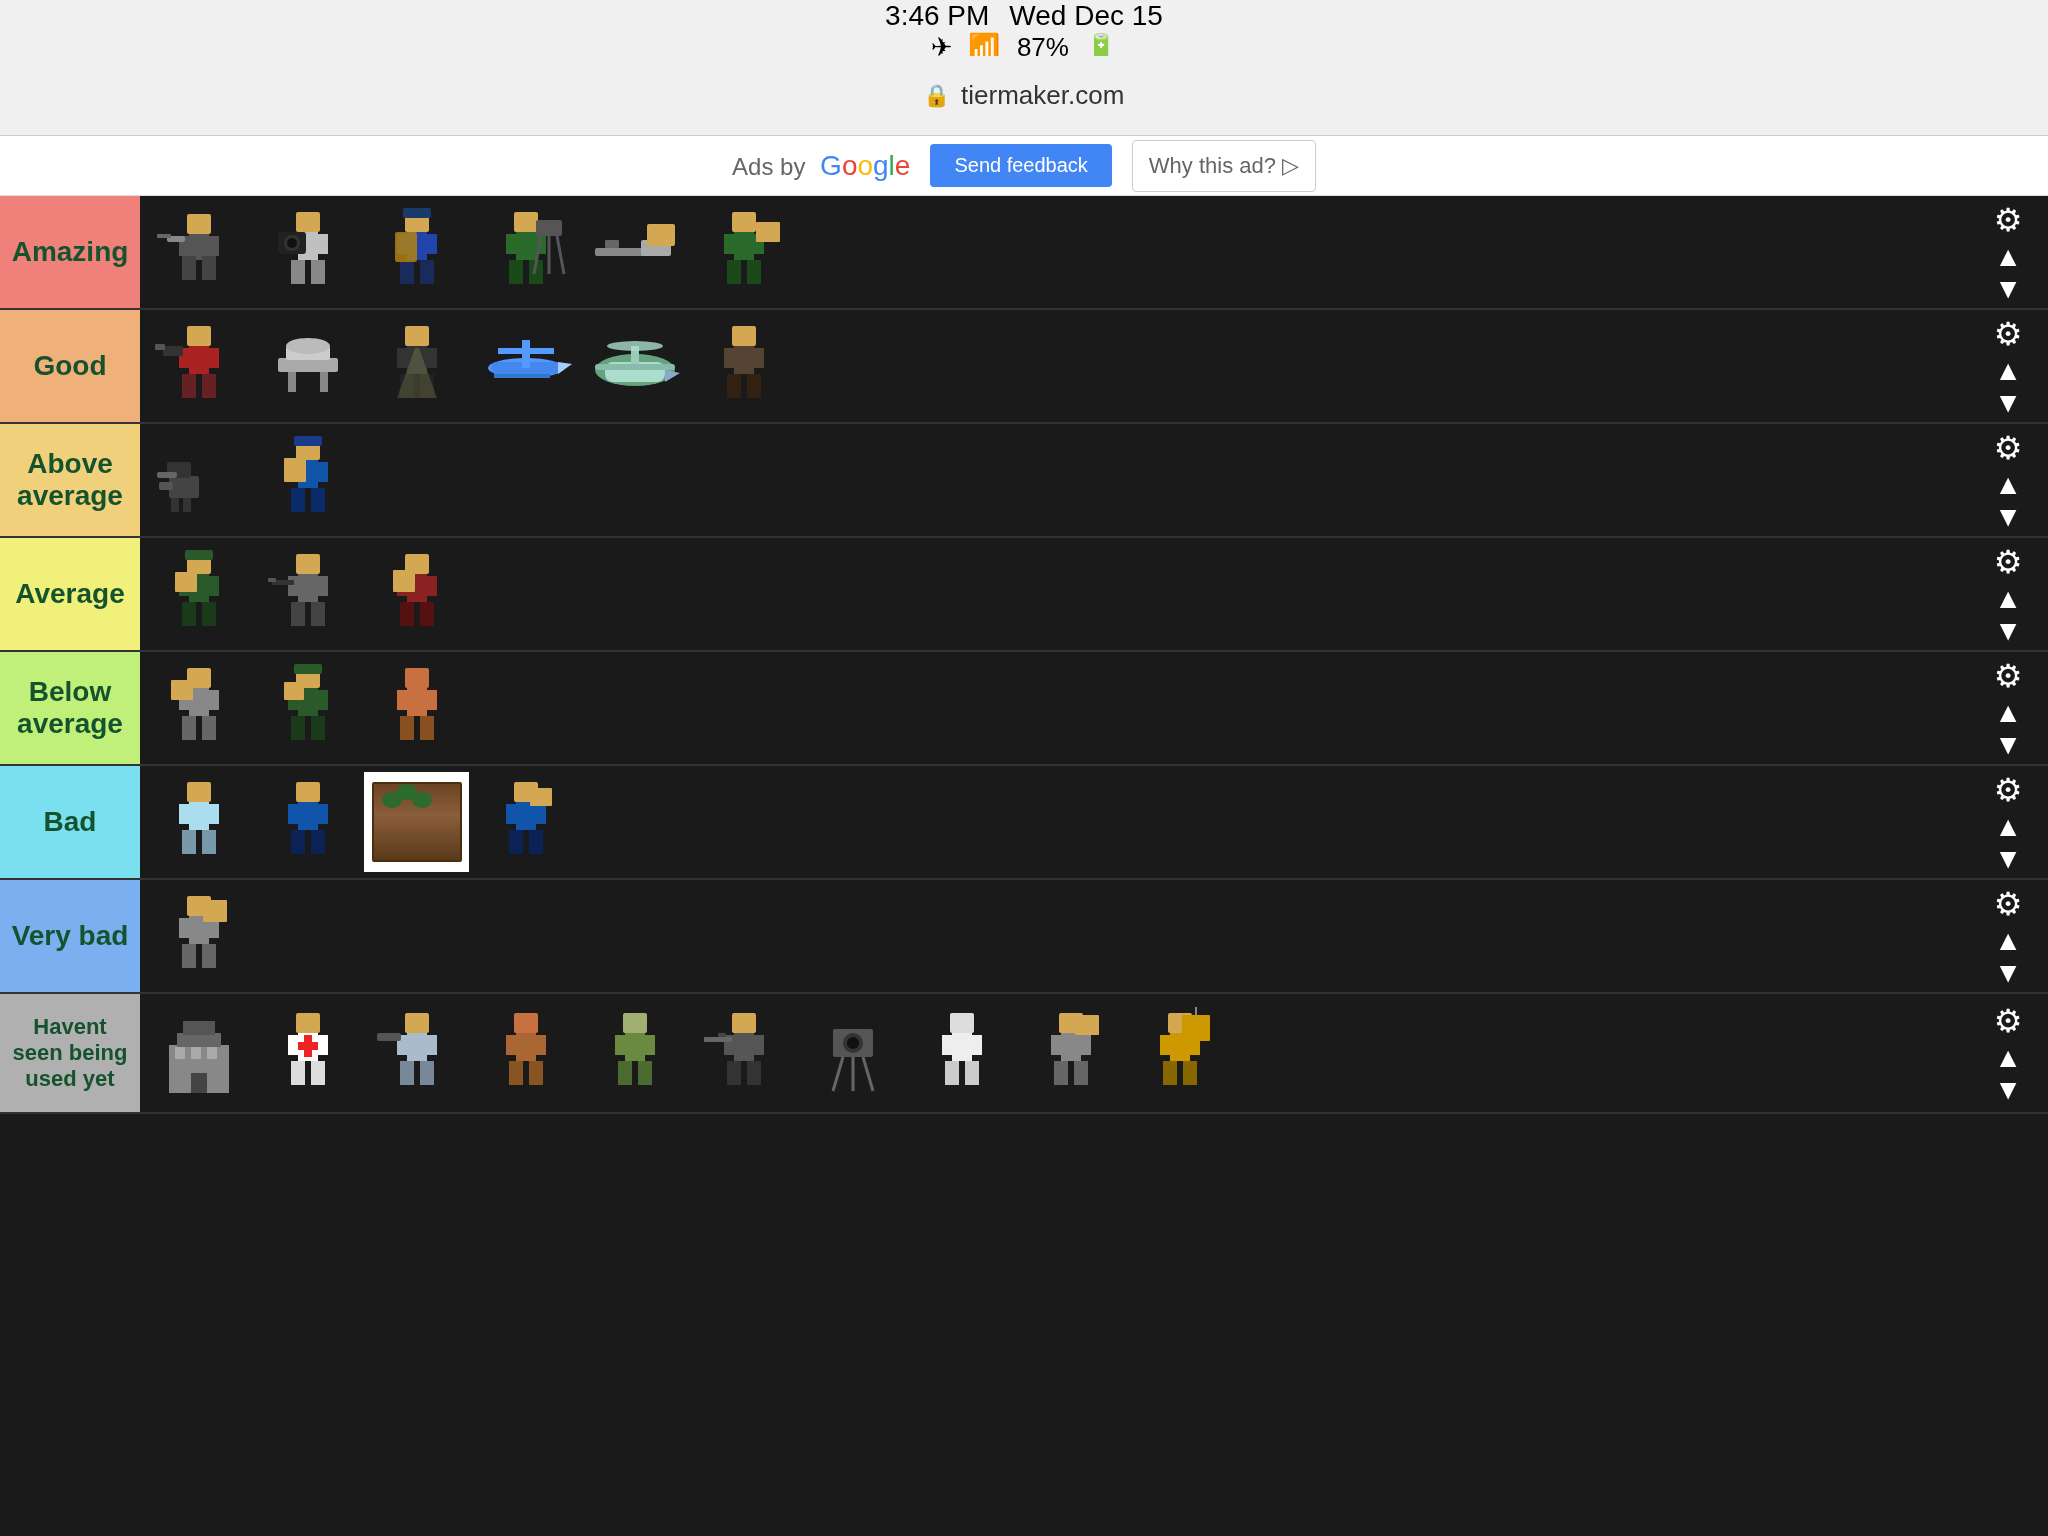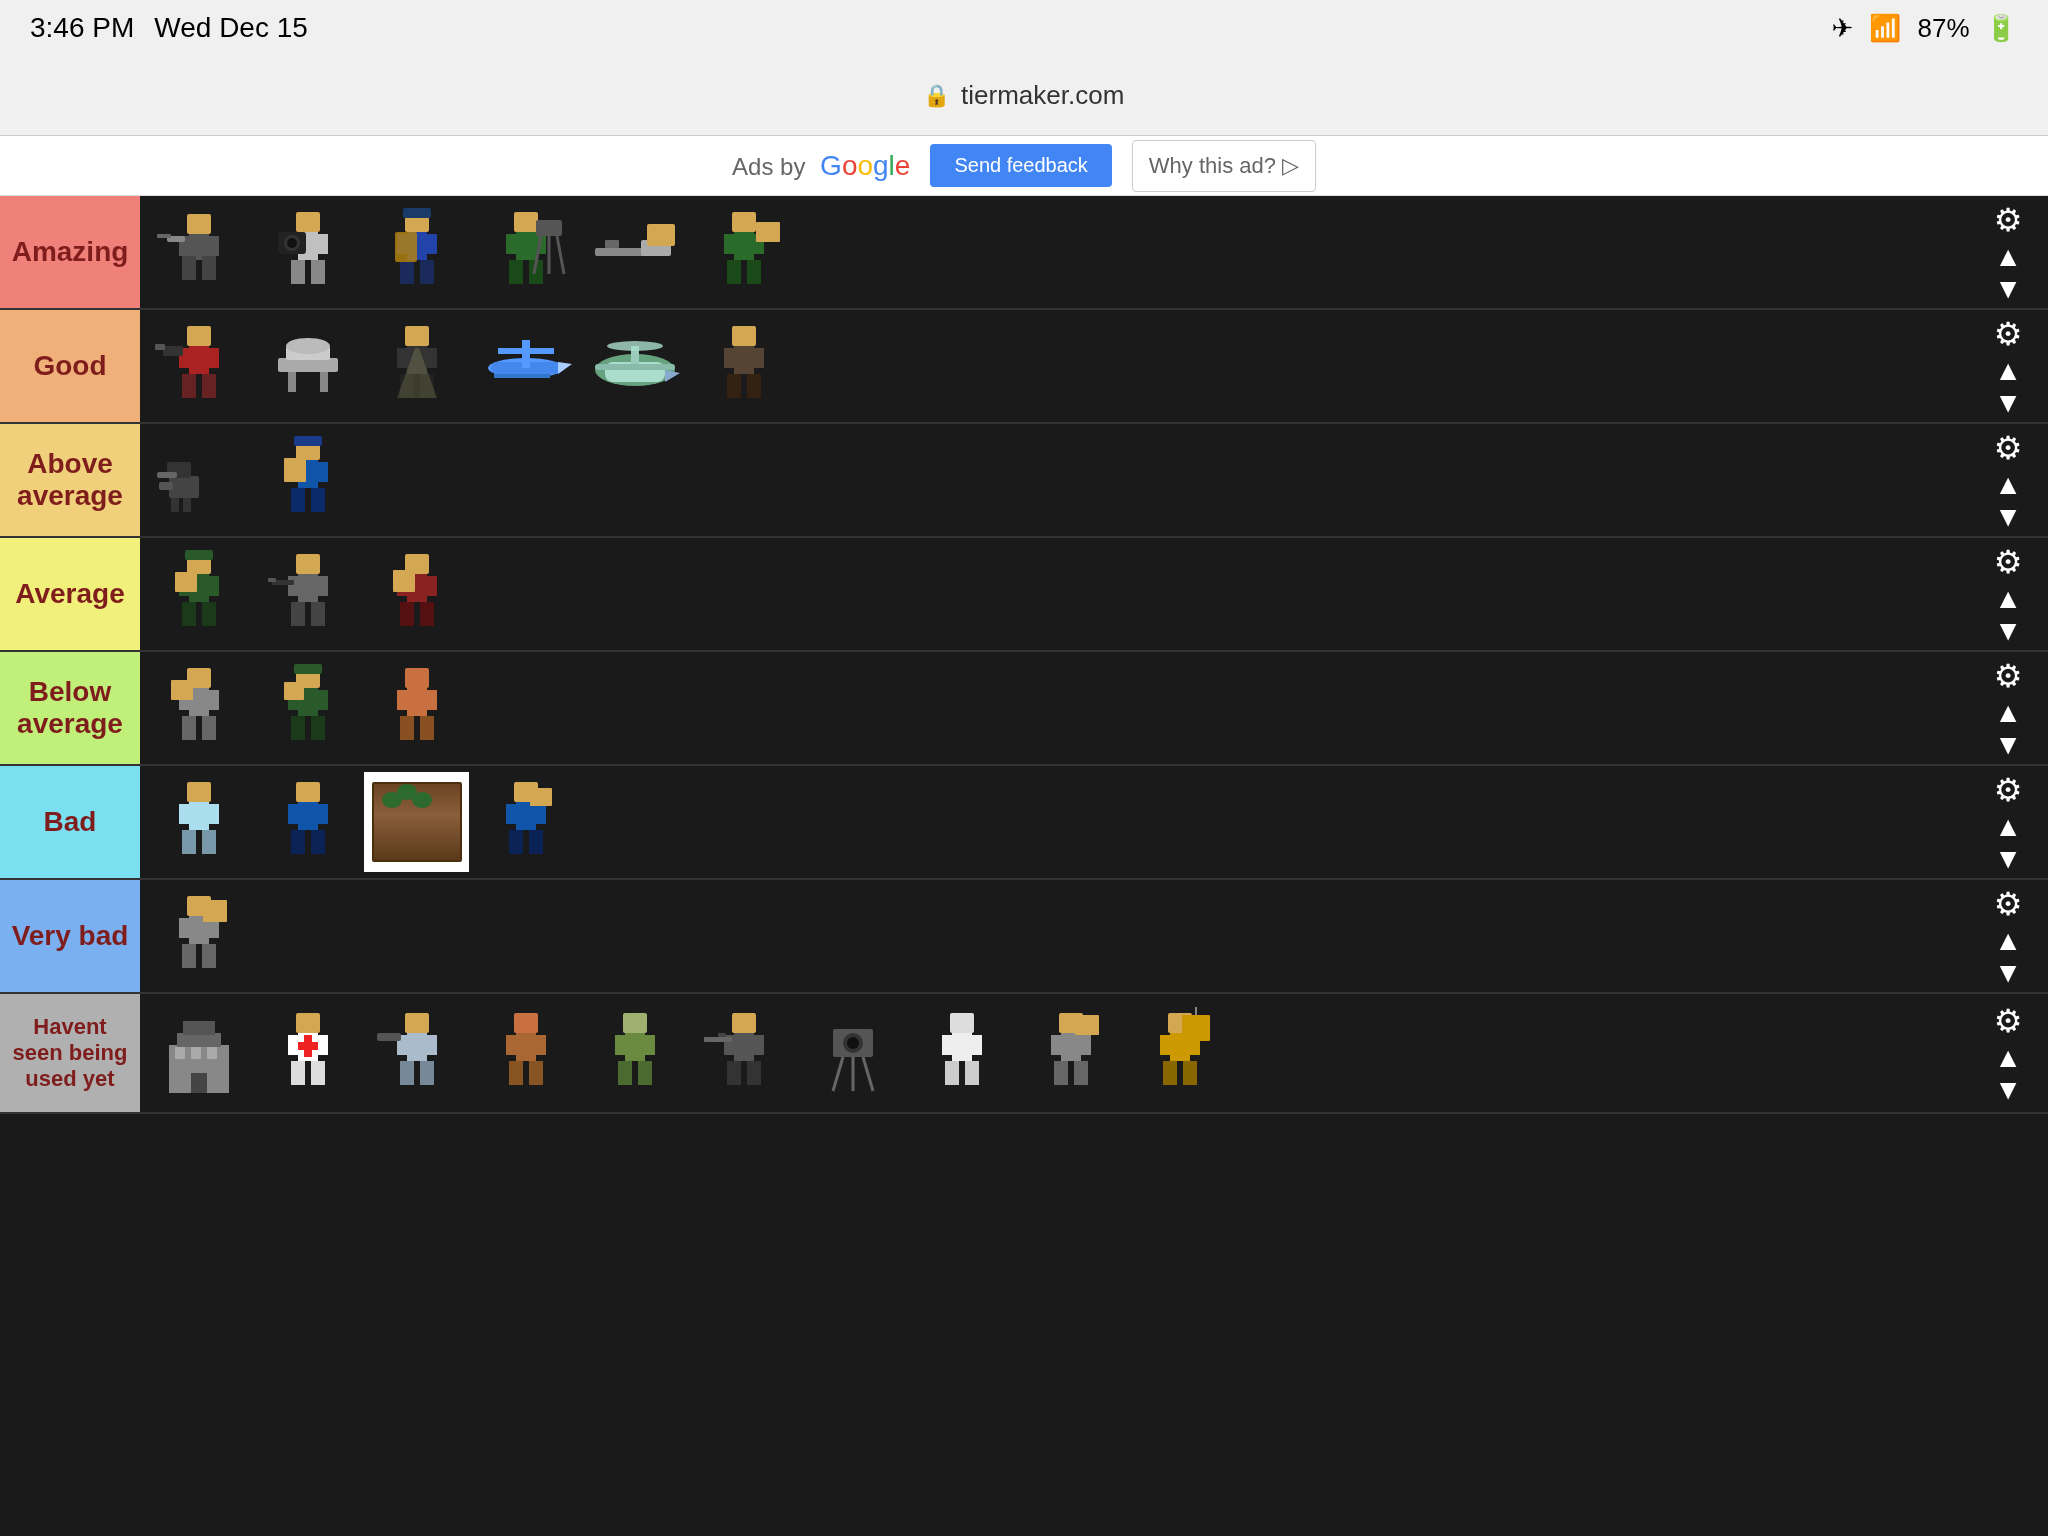--- a/index.html
+++ b/index.html
@@ -15,20 +15,21 @@
     
     .status-bar {
       background: #f0f0f0;
       height: 56px;
       display: flex;
       align-items: center;
       justify-content: space-between;
       padding: 0 30px;
       font-size: 28px;
       font-weight: 500;
+      flex-direction: column;
     }
     .status-left { display: flex; gap: 20px; }
     .status-right { display: flex; align-items: center; gap: 16px; }
 
     
     .browser-bar {
       background: #f0f0f0;
       height: 80px;
       display: flex;
       align-items: center;
@@ -98,21 +99,21 @@
 
     .tier-label {
       width: 140px;
       min-width: 140px;
       display: flex;
       align-items: center;
       justify-content: center;
       text-align: center;
       font-size: 28px;
       font-weight: 600;
-      color: #7f1d1d;
+      color: #14532d;
       padding: 8px;
       flex-shrink: 0;
     }
 
     .tier-content {
       flex: 1;
       background: #1a1a1a;
       display: flex;
       align-items: center;
       flex-wrap: wrap;

